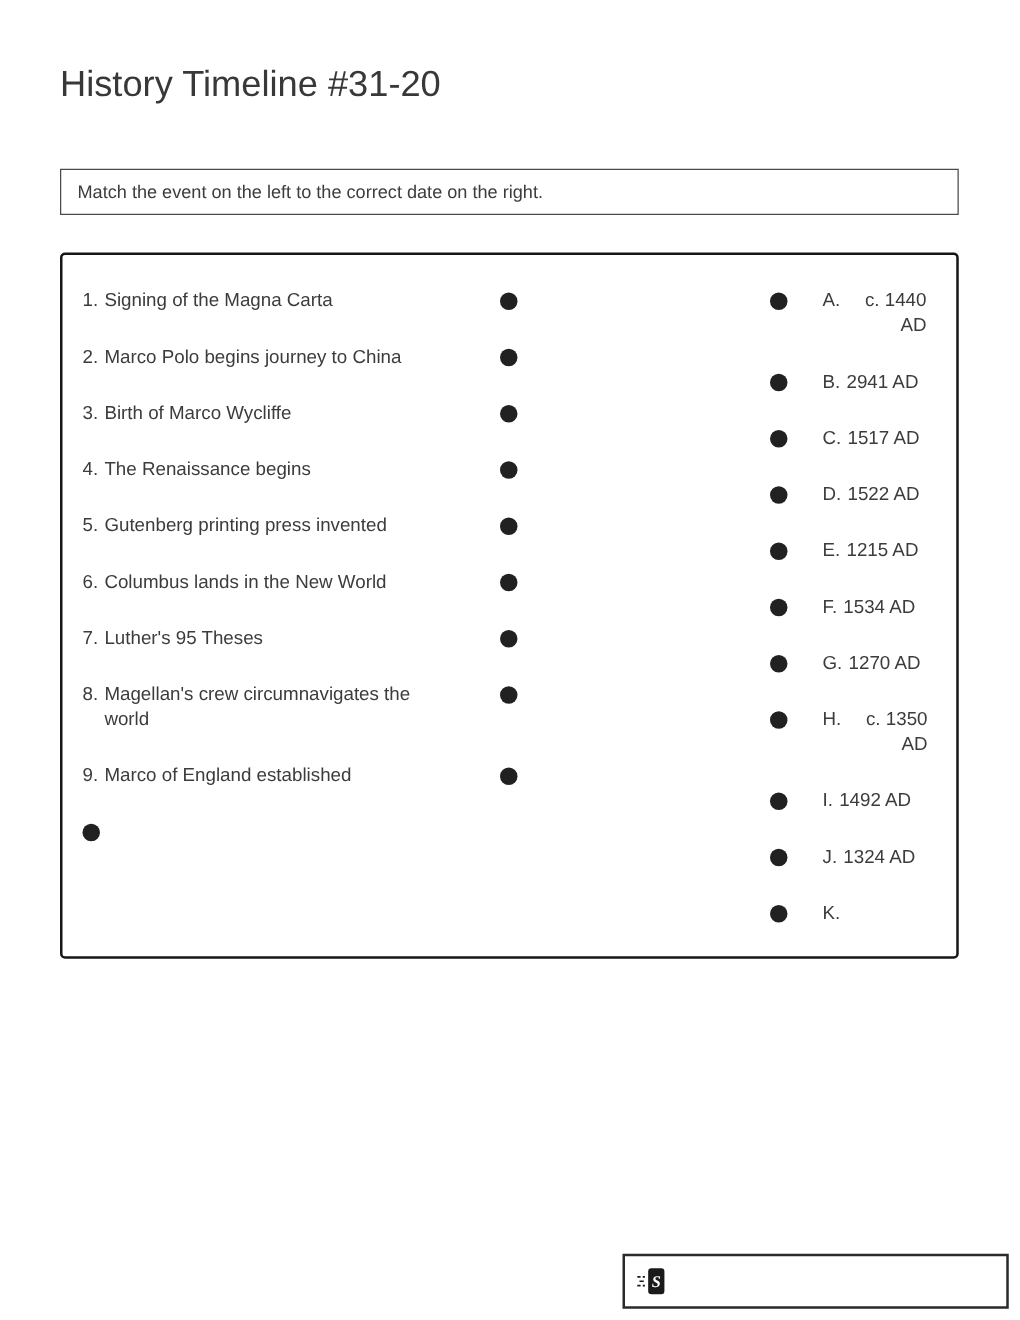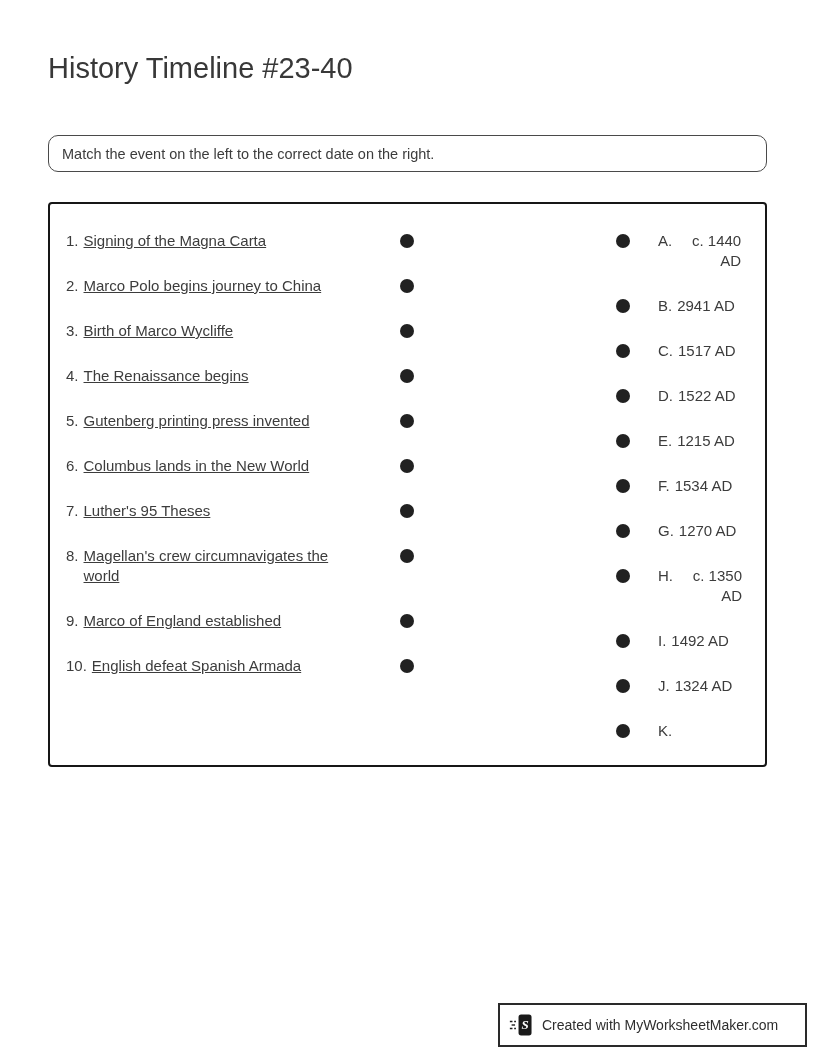--- a/index.html
+++ b/index.html
@@ -12,21 +12,21 @@
     overflow:hidden;
   }
   .page-title {
     position:absolute; left:48px; top:50px;
     font-size:29px; font-weight:400; color:#383838;
     margin:0; line-height:36px;
   }
   .instruction-box {
     position:absolute; left:48px; top:135px;
     width:719px; height:37px;
-    border:1px solid #4a4a4a; border-radius:10px;
+    border:1px solid #4a4a4a; border-radius:0;
     box-sizing:border-box;
     display:flex; align-items:center;
     padding-left:13px;
     font-size:14.5px; color:#3c3c3c;
     background:#fff;
   }
   .match-box {
     position:absolute; left:48px; top:202px;
     width:719px; height:565px;
     border:2px solid #161616; border-radius:4px;
@@ -37,21 +37,21 @@
     position:absolute; left:16px; top:27px; width:348px;
     display:flex; flex-direction:column; gap:25px;
   }
   .event-row {
     display:flex; justify-content:space-between; align-items:flex-start;
   }
   .item-text {
     display:flex; gap:5px;
     font-size:15px; line-height:20px; color:#3c3c3c;
   }
-  .event-row .item-text .label { max-width:270px;text-decoration:underline; }
+  .event-row .item-text .label { max-width:270px; }
   .dot {
     width:14px; height:14px; border-radius:50%;
     background:#212121; flex:none; margin-top:3px;
     cursor:pointer;
   }
   .dates-col {
     position:absolute; left:566px; top:27px;
     display:flex; flex-direction:column; gap:25px;
   }
   .date-row { display:flex; align-items:flex-start; }
@@ -65,21 +65,21 @@
     display:flex; align-items:center;
     padding-left:9px; gap:7px;
     background:#fff;
   }
   .footer-text { font-size:14px; color:#2e2e2e; white-space:nowrap; }
   .logo-icon { width:26px; height:28px; flex:none; }
 </style>
 </head>
 <body>
 
-<h1 class="page-title">History Timeline #23-40</h1>
+<h1 class="page-title">History Timeline #31-20</h1>
 
 <div class="instruction-box">
   <span>Match the event on the left to the correct date on the right.</span>
 </div>
 
 <div class="match-box">
 
   <div class="events-col">
 
       <div class="event-row">
@@ -148,24 +148,20 @@
 
       <div class="event-row">
         <div class="item-text">
           <span class="prefix">9.</span>
           <span class="label">Marco of England established</span>
         </div>
         <span class="dot"></span>
       </div>
 
       <div class="event-row">
-        <div class="item-text">
-          <span class="prefix">10.</span>
-          <span class="label">English defeat Spanish Armada</span>
-        </div>
         <span class="dot"></span>
       </div>
 
     </div>
 
   <div class="dates-col">
 
       <div class="date-row">
         <span class="dot"></span>
         <div class="item-text">
@@ -258,14 +254,13 @@
 </div>
 
 <div class="footer-box">
   <svg class="logo-icon" viewBox="0 0 30 32" xmlns="http://www.w3.org/2000/svg">
     <line x1="1" y1="12" x2="8" y2="12" stroke="#1a1a1a" stroke-width="1.6" stroke-dasharray="3 2"></line>
     <line x1="3" y1="16" x2="9" y2="16" stroke="#1a1a1a" stroke-width="1.6" stroke-dasharray="4 2"></line>
     <line x1="1" y1="20" x2="8" y2="20" stroke="#1a1a1a" stroke-width="1.6" stroke-dasharray="3 2"></line>
     <rect x="11" y="4" width="15" height="24" rx="3" fill="#1a1a1a"></rect>
     <text x="18.5" y="21" font-size="15" font-style="italic" font-weight="bold" font-family="Liberation Serif, serif" fill="#ffffff" text-anchor="middle">S</text>
   </svg>
-  <span class="footer-text">Created with MyWorksheetMaker.com</span>
 </div>
 
 </body></html>

